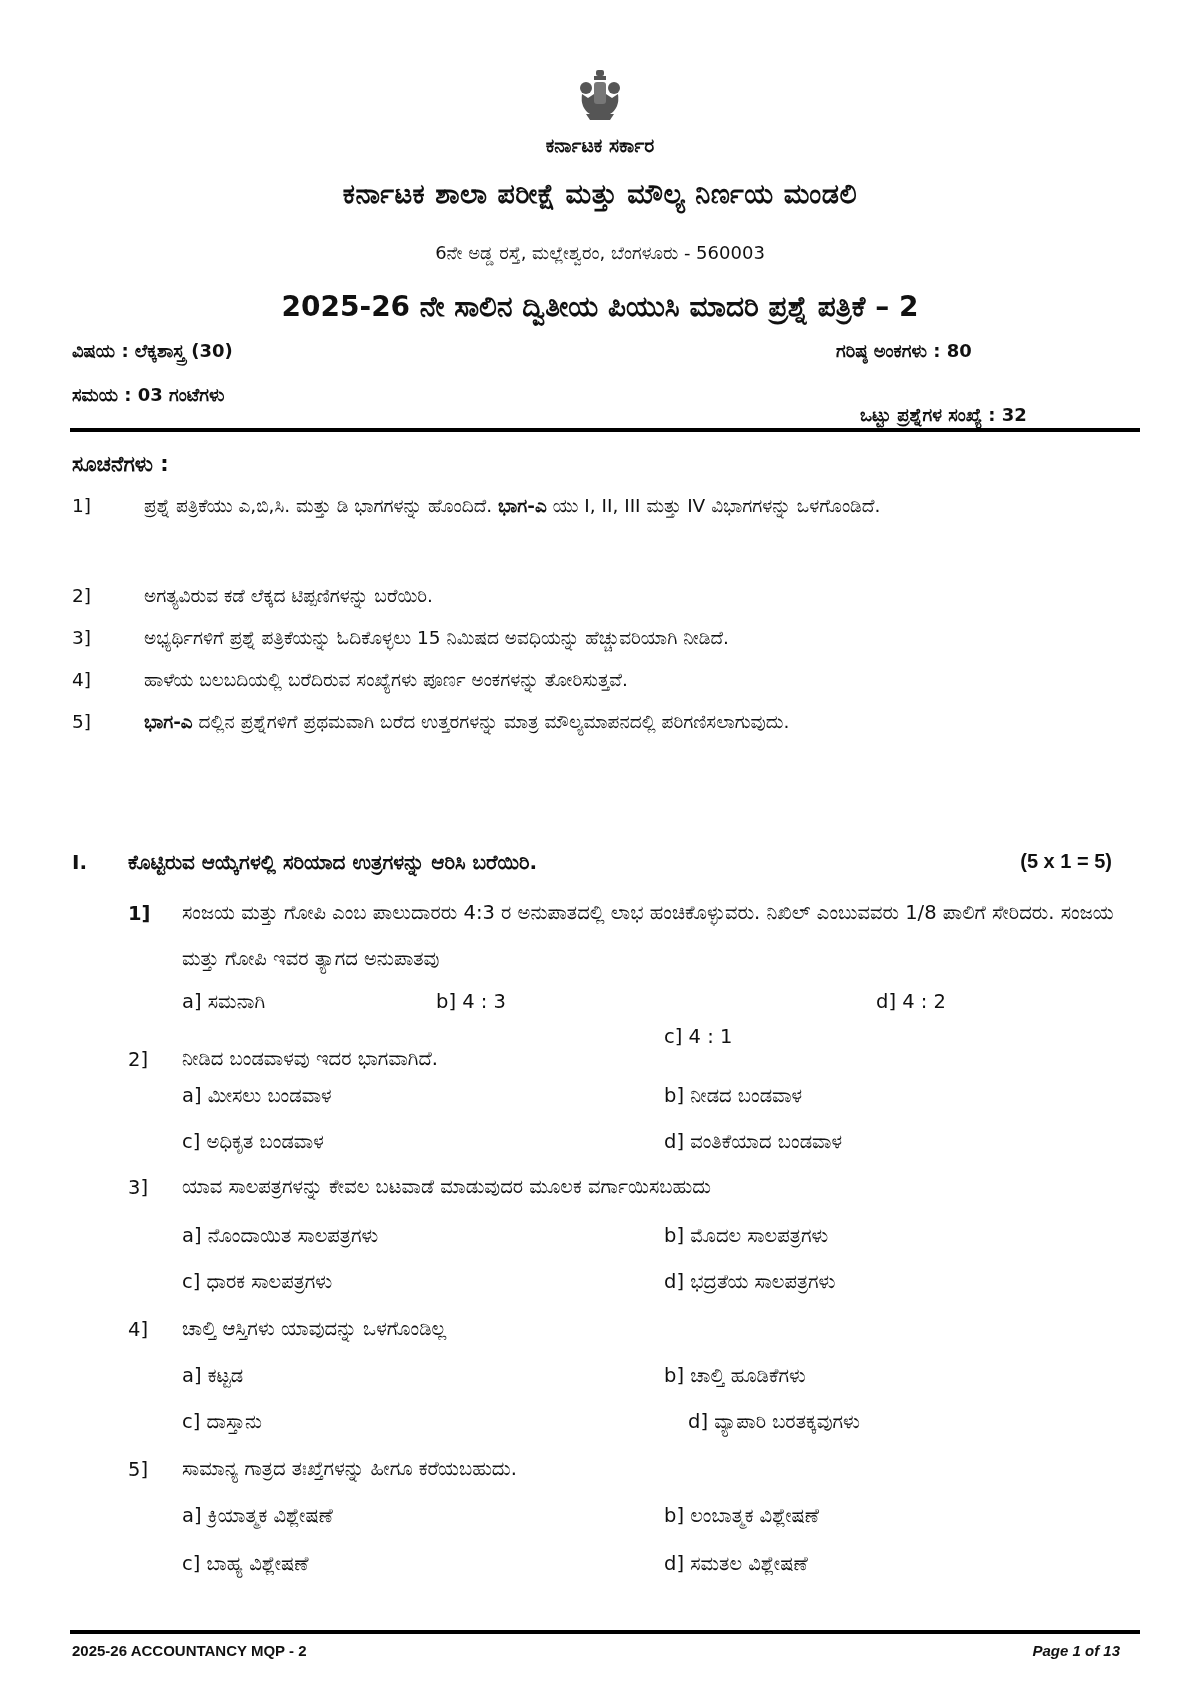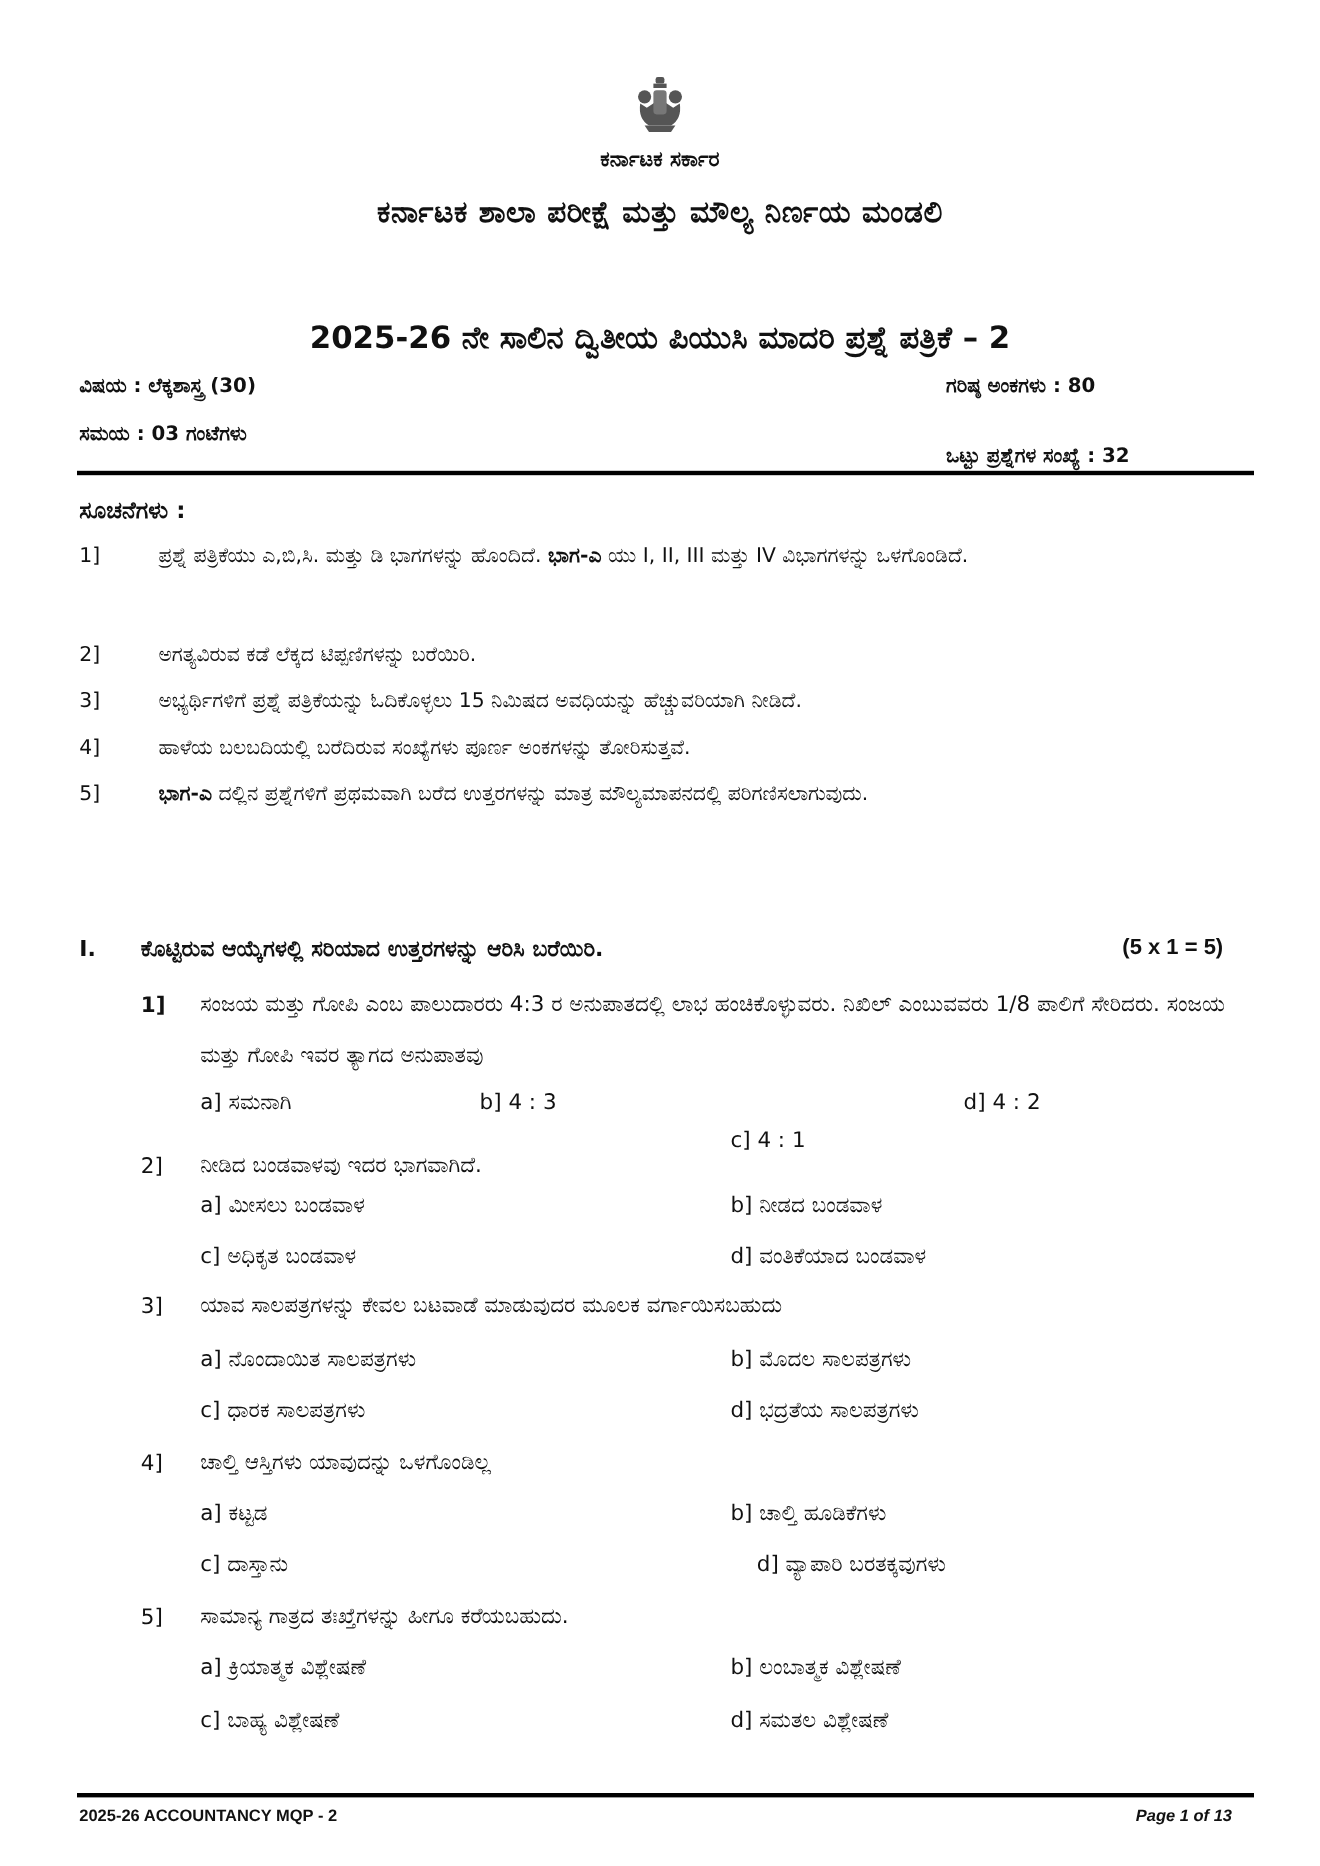--- a/index.html
+++ b/index.html
@@ -46,24 +46,25 @@
       <circle cx="14" cy="20" r="6"></circle>
       <circle cx="42" cy="20" r="6"></circle>
       <path d="M10 26 Q8 40 18 46 L38 46 Q48 40 46 26 L40 30 L28 22 L16 30 Z"></path>
       <rect x="22" y="14" width="12" height="22" rx="3" fill="#777"></rect>
       <path d="M14 46 L42 46 L38 52 L18 52 Z"></path>
     </g>
   </svg>
 
   <div class="center gov">ಕರ್ನಾಟಕ ಸರ್ಕಾರ</div>
   <div class="center board">ಕರ್ನಾಟಕ ಶಾಲಾ ಪರೀಕ್ಷೆ ಮತ್ತು ಮೌಲ್ಯ ನಿರ್ಣಯ ಮಂಡಲಿ</div>
+  <div class="center address">6ನೇ ಅಡ್ಡ ರಸ್ತೆ, ಮಲ್ಲೇಶ್ವರಂ, ಬೆಂಗಳೂರು - 560003</div>
   <div class="center paper-title">2025-26 ನೇ ಸಾಲಿನ ದ್ವಿತೀಯ ಪಿಯುಸಿ ಮಾದರಿ ಪ್ರಶ್ನೆ ಪತ್ರಿಕೆ – 2</div>
 
   <div class="meta" style="left:72px; top:340px;">ವಿಷಯ : ಲೆಕ್ಕಶಾಸ್ತ್ರ (30)</div>
-  <div class="meta" style="left:860px; top:340px;">ಗರಿಷ್ಠ ಅಂಕಗಳು  : 80</div>
+  <div class="meta" style="left:836px; top:340px;">ಗರಿಷ್ಠ ಅಂಕಗಳು  : 80</div>
   <div class="meta" style="left:72px; top:384px;">ಸಮಯ : 03 ಗಂಟೆಗಳು</div>
   <div class="meta" style="left:860px; top:404px;">ಒಟ್ಟು ಪ್ರಶ್ನೆಗಳ ಸಂಖ್ಯೆ : 32</div>
 
   <div class="rule-thick" style="top:428px;"></div>
 
   <div class="instr-head">ಸೂಚನೆಗಳು :</div>
 
   <div class="instr" style="top:488px;">
     <span class="num">1]</span>
     <span class="txt"><span>ಪ್ರಶ್ನೆ ಪತ್ರಿಕೆಯು ಎ,ಬಿ,ಸಿ. ಮತ್ತು ಡಿ ಭಾಗಗಳನ್ನು ಹೊಂದಿದೆ. </span><span class="bold">ಭಾಗ-ಎ</span><span> ಯು I, II, III ಮತ್ತು IV ವಿಭಾಗಗಳನ್ನು ಒಳಗೊಂಡಿದೆ.</span></span>
@@ -81,21 +82,21 @@
     <span class="txt">ಹಾಳೆಯ ಬಲಬದಿಯಲ್ಲಿ ಬರೆದಿರುವ ಸಂಖ್ಯೆಗಳು ಪೂರ್ಣ ಅಂಕಗಳನ್ನು ತೋರಿಸುತ್ತವೆ.</span>
   </div>
   <div class="instr" style="top:704px;">
     <span class="num">5]</span>
     <span class="txt"><span class="bold">ಭಾಗ-ಎ</span><span> ದಲ್ಲಿನ ಪ್ರಶ್ನೆಗಳಿಗೆ ಪ್ರಥಮವಾಗಿ ಬರೆದ ಉತ್ತರಗಳನ್ನು ಮಾತ್ರ ಮೌಲ್ಯಮಾಪನದಲ್ಲಿ ಪರಿಗಣಿಸಲಾಗುವುದು.</span></span>
   </div>
 
 
   <div class="sec-row">
     <span class="roman">I.</span>
-    <span class="head">ಕೊಟ್ಟಿರುವ ಆಯ್ಕೆಗಳಲ್ಲಿ ಸರಿಯಾದ ಉತ್ತರಗಳನ್ನು ಆರಿಸಿ ಬರೆಯಿರಿ.</span>
+    <span class="head">ಕೊಟ್ಟಿರುವ ಆಯ್ಕೆಗಳಲ್ಲಿ ಸರಿಯಾದ ಉತ್ರಗಳನ್ನು ಆರಿಸಿ ಬರೆಯಿರಿ.</span>
     <span class="marks">(5 x 1 = 5)</span>
   </div>
 
   <div class="q" style="top:890px;">
     <span class="qn" style="top:12px;font-weight:bold;">1]</span>
     <span class="qt">ಸಂಜಯ ಮತ್ತು ಗೋಪಿ ಎಂಬ ಪಾಲುದಾರರು 4:3 ರ ಅನುಪಾತದಲ್ಲಿ ಲಾಭ ಹಂಚಿಕೊಳ್ಳುವರು. ನಿಖಿಲ್ ಎಂಬುವವರು 1/8 ಪಾಲಿಗೆ ಸೇರಿದರು. ಸಂಜಯ ಮತ್ತು ಗೋಪಿ ಇವರ ತ್ಯಾಗದ ಅನುಪಾತವು</span>
   </div>
   <div class="opt" style="left:182px; top:990px;">a] ಸಮನಾಗಿ</div>
   <div class="opt" style="left:436px; top:990px;">b] 4 : 3</div>
   <div class="opt" style="left:664px; top:990px;margin-top:35px;">c] 4 : 1</div>

